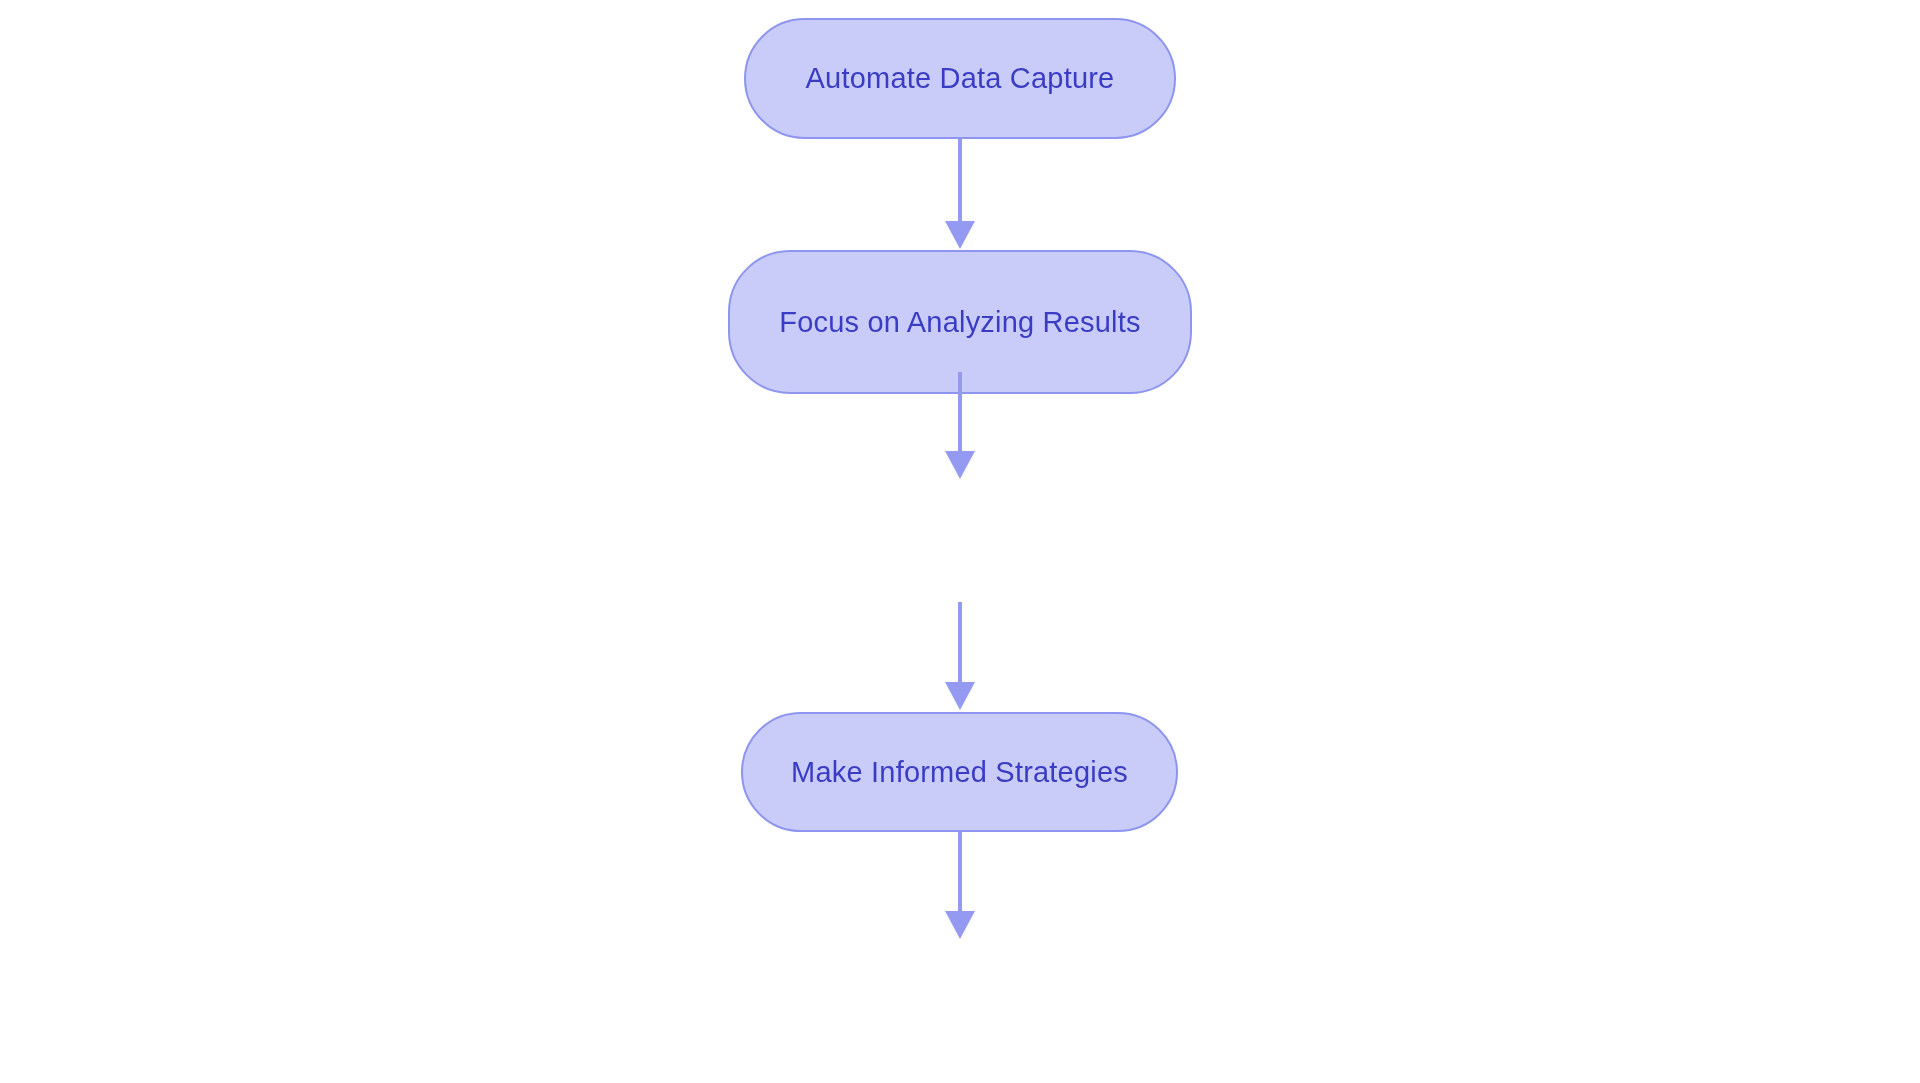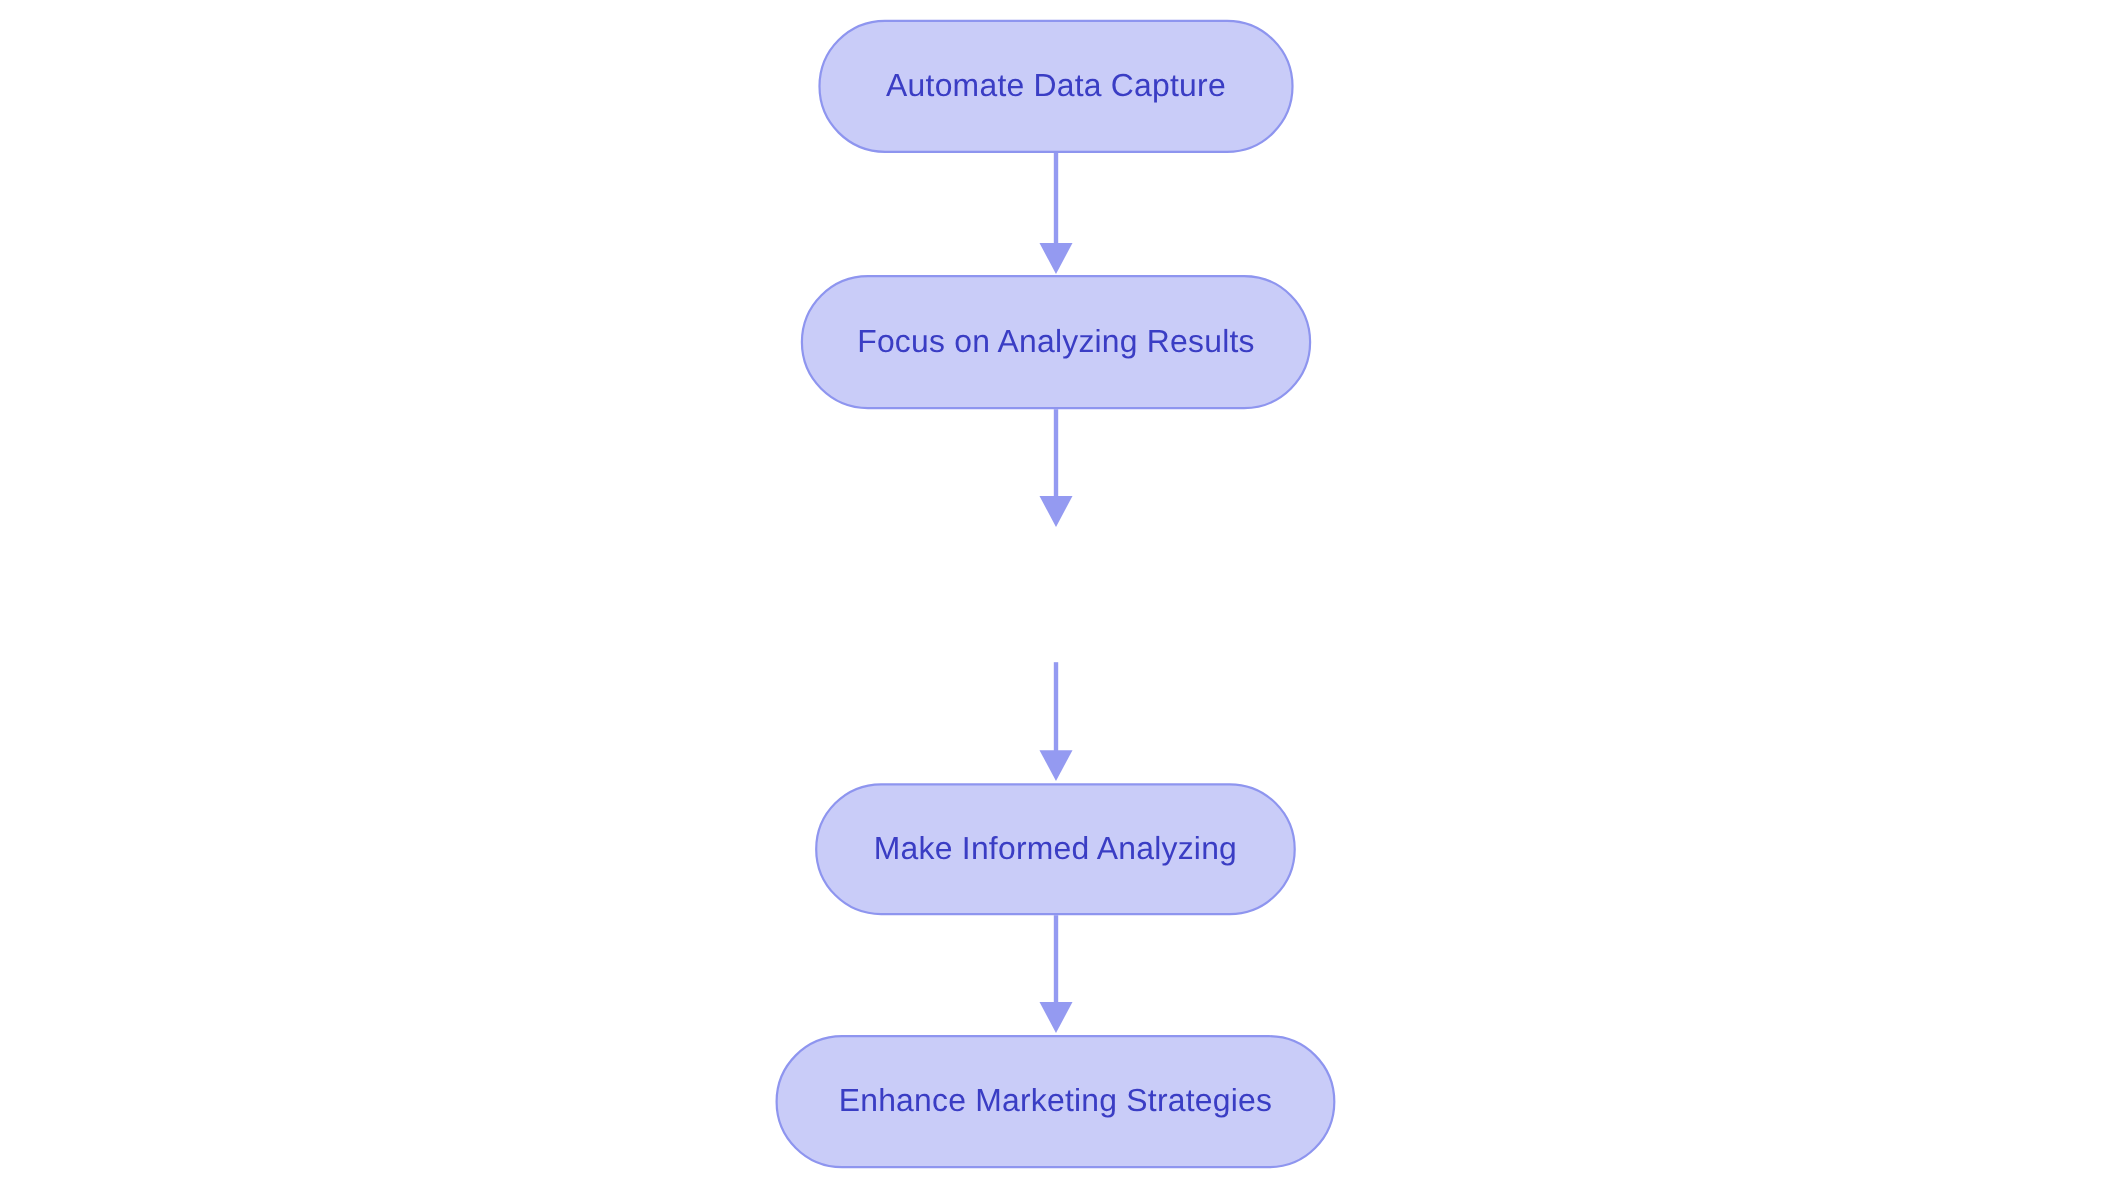--- a/index.html
+++ b/index.html
@@ -33,21 +33,21 @@
     border-radius: 62px;
   }
   .node-label {
     color: var(--node-text);
     font-size: 29px;
     font-weight: 400;
     letter-spacing: 0.2px;
     white-space: nowrap;
   }
   .node-1 { left: 744px; top: 18px;  width: 432px; height: 121px; }
-  .node-2 { left: 728px; top: 250px; width: 464px; height: 122px; }
+  .node-2 { left: 728px; top: 250px; width: 464px; height: 144px; }
   .node-3 { left: 772px; top: 481px; width: 376px; height: 121px; }
   .node-4 { left: 741px; top: 712px; width: 437px; height: 120px; }
   .node-5 { left: 705px; top: 941px; width: 509px; height: 121px; }
 
   .arrow {
     position: absolute;
     left: 943px;
     width: 34px;
   }
   .arrow-1 { top: 139px; height: 110px; }
@@ -96,25 +96,22 @@
     <div class="head"></div>
   </div>
 
 
   <div class="arrow arrow-3">
     <div class="shaft"></div>
     <div class="head"></div>
   </div>
 
   <div class="node node-4">
-    <span class="node-label">Make Informed Analyzing</span>
+    <span class="node-label">Make Informed Strategies</span>
   </div>
 
   <div class="arrow arrow-4">
     <div class="shaft"></div>
     <div class="head"></div>
   </div>
 
-  <div class="node node-5">
-    <span class="node-label">Enhance Marketing Strategies</span>
-  </div>
 
 </div>
 
 </body></html>

